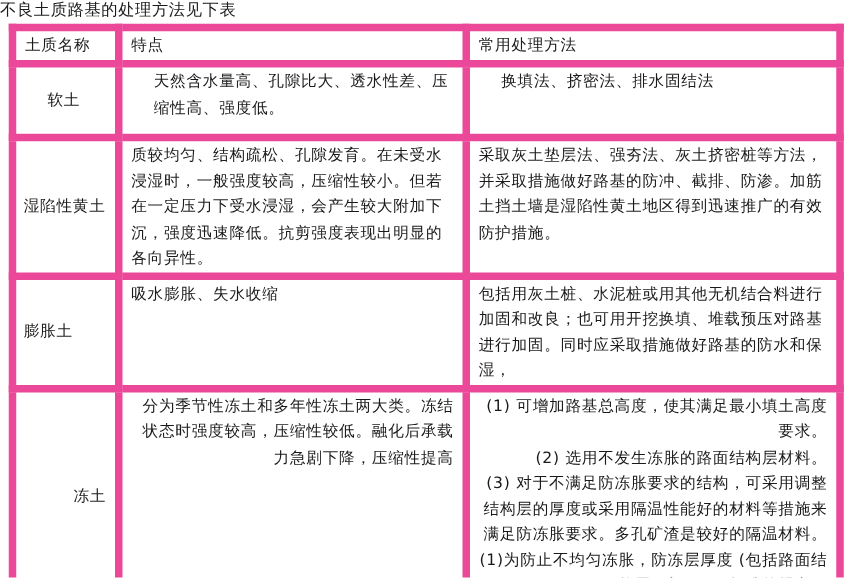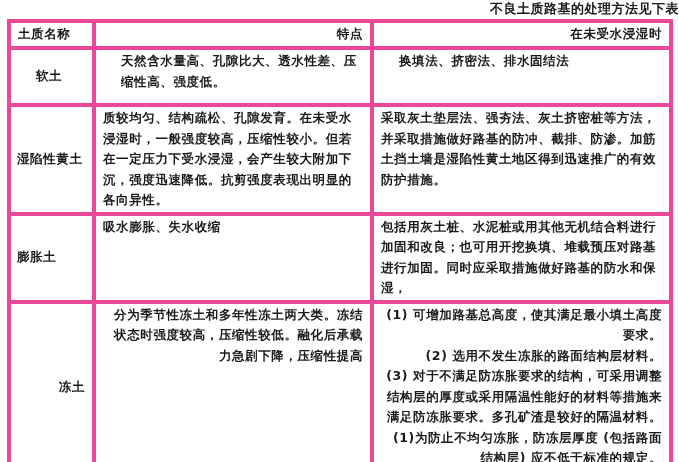--- a/index.html
+++ b/index.html
@@ -1,24 +1,24 @@
 <!DOCTYPE html>
 <html><head>
 <meta charset="utf-8">
 <style>
   html, body { margin: 0; padding: 0; background: #ffffff; }
   body { width: 679px; height: 462px; position: relative; overflow: hidden;
          font-family: "DejaVu Sans", "Liberation Sans", sans-serif; color: #1a1a1a; }
   .title { position: absolute; left: 0; top: 0; width: 679px; height: 16px;
-           text-align: right; font-size: 13px; font-weight: bold; line-height: 18px; letter-spacing: 0.5px; }
+           text-align: left; font-size: 13px; font-weight: normal; line-height: 18px; letter-spacing: 0.5px; }
   table { position: absolute; left: 7px; top: 19px; width: 662px; height: 435px;
           border-collapse: collapse; table-layout: fixed; }
-  td, th { border: 4px solid #ec4899; font-size: 12.5px; line-height: 20.5px; padding: 1px 7px;
-           font-weight: bold; vertical-align: top; word-break: break-all; letter-spacing: 0.6px; }
-  th { text-align: right; vertical-align: middle; height: 21px; }
+  td, th { border: 6px solid #ec4899; font-size: 12.5px; line-height: 20.5px; padding: 1px 7px;
+           font-weight: normal; vertical-align: top; word-break: break-all; letter-spacing: 0.6px; }
+  th { text-align: left; vertical-align: middle; height: 21px; }
   th.first { text-align: left; }
   td.name { vertical-align: middle; padding-left: 6px; }
   col.c1 { width: 85px; } col.c2 { width: 278px; } col.c3 { width: 299px; }
   tr.r1 td { height: 51px; padding-left: 25px; }
   tr.r2 td { height: 100px; margin-top: 40px; }
   tr.r3 td { height: 81px; }
   tr.r4 td { height: 166px; text-align: right; }
   .line { display: block; }
 </style>
 </head>
@@ -29,21 +29,21 @@
 <table>
   <colgroup>
       <col class="c1">
       <col class="c2">
       <col class="c3">
     </colgroup>
   <tbody>
       <tr>
     <th class="first">土质名称</th>
     <th>特点</th>
-    <th>在未受水浸湿时</th>
+    <th>常用处理方法</th>
   </tr>
   <tr class="r1">
     <td class="name">软土</td>
     <td>天然含水量高、孔隙比大、透水性差、压缩性高、强度低。</td>
     <td>
       <span class="line">换填法、挤密法、排水固结法</span>
     </td>
   </tr>
   <tr class="r2">
     <td class="name">湿陷性黄土</td>

